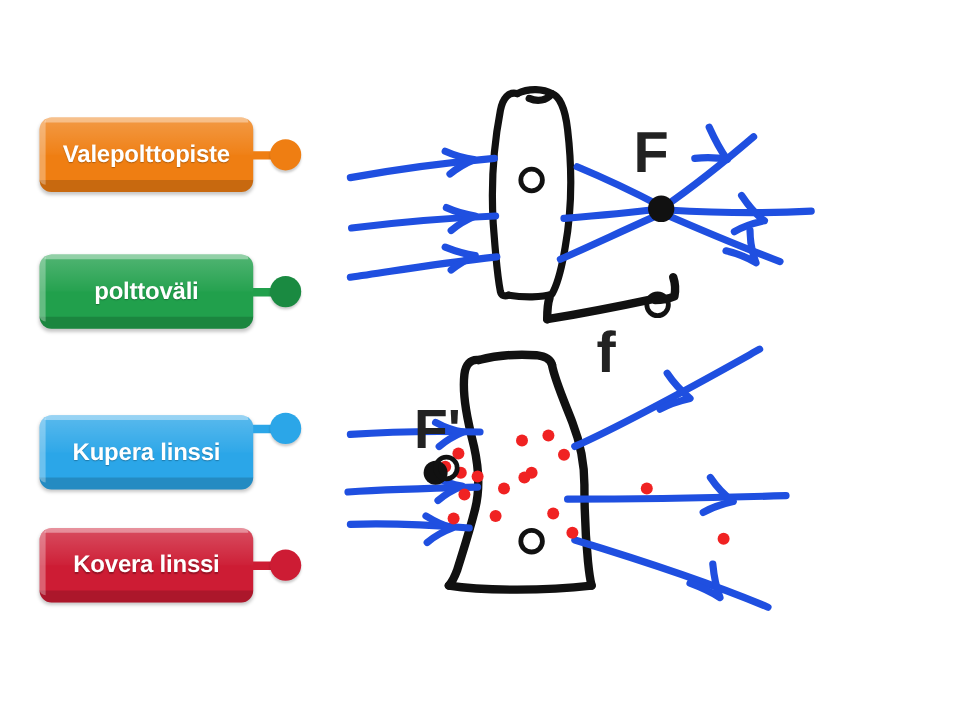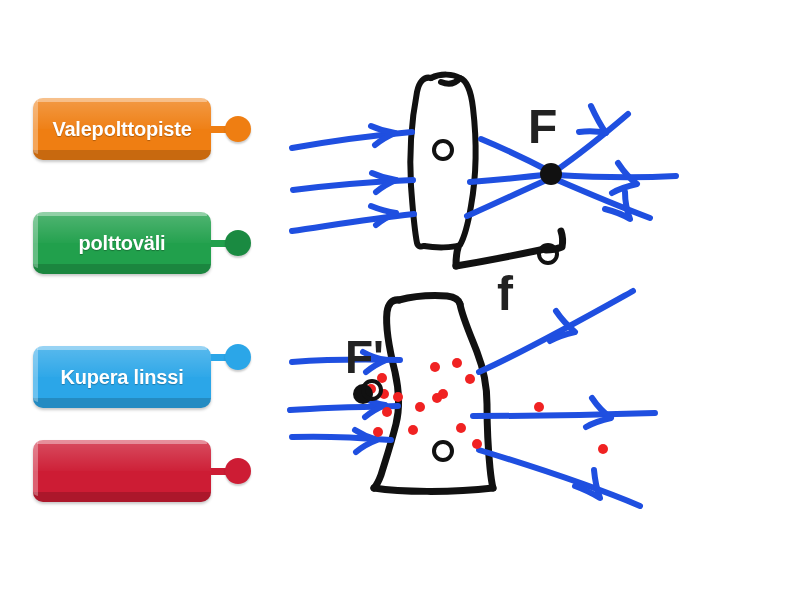--- a/index.html
+++ b/index.html
@@ -236,20 +236,21 @@
     <div class="connector">
       <span class="stem" style="background:#2ba6e8;"></span>
       <span class="knob" style="background:#2ba6e8;"></span>
     </div>
   </div>
 
   <div class="label-item" style="left:33px;top:440px;">
     <div class="chip" style="background:#cd1c34;">
       <span class="edge-left"></span>
       <span class="edge-top"></span>
+      <span class="chip-text">Kovera linssi</span>
     </div>
     <div class="connector">
       <span class="stem" style="background:#cd1c34;"></span>
       <span class="knob" style="background:#cd1c34;"></span>
     </div>
   </div>
 
 </div>
 
 </body></html>

